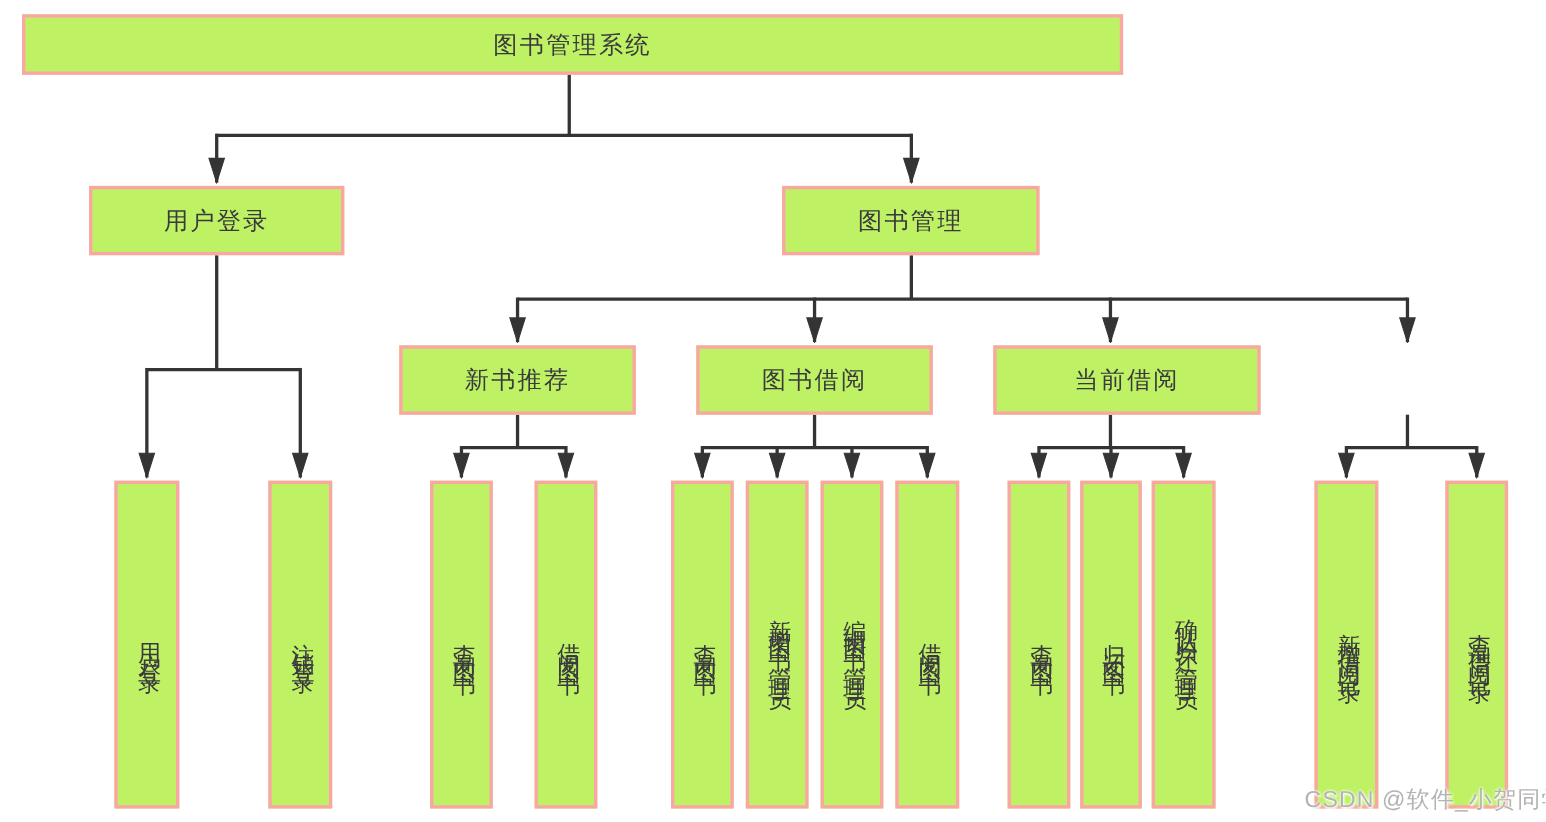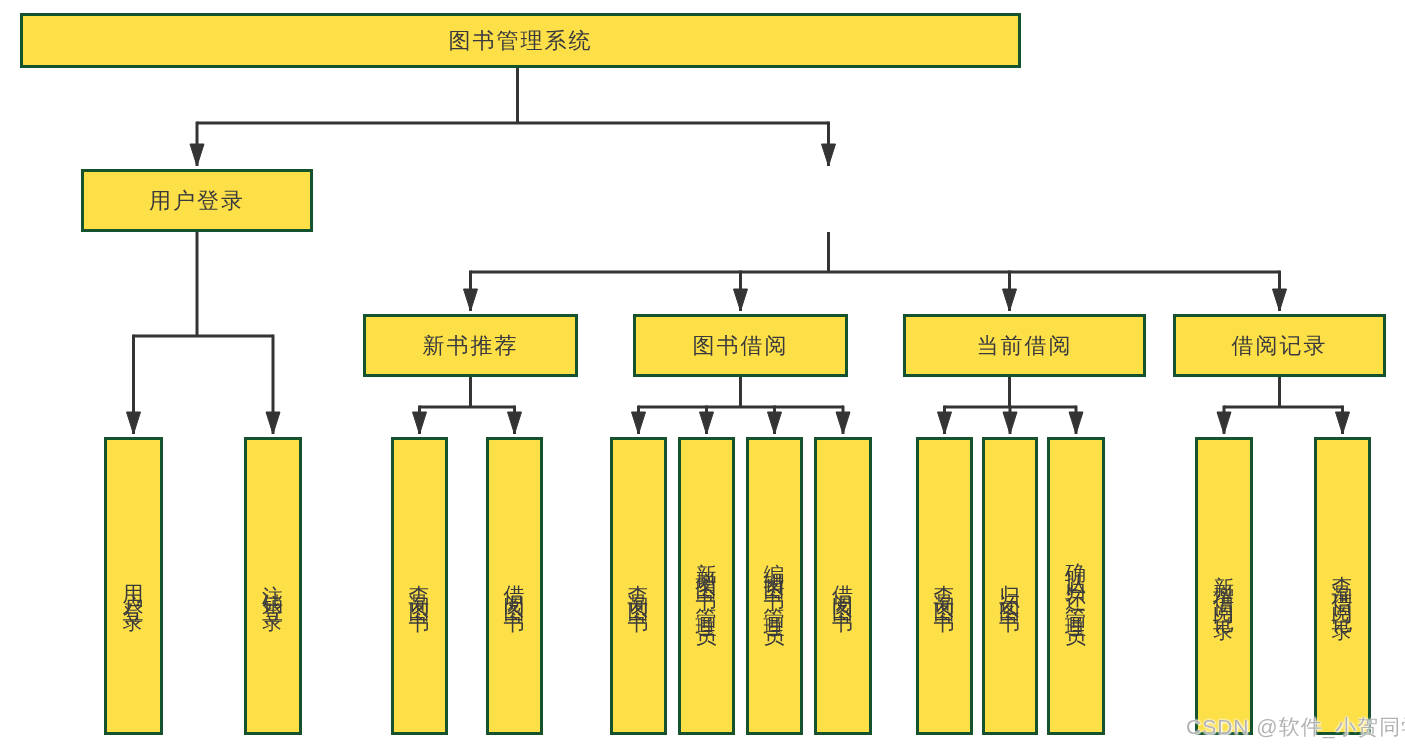--- a/index.html
+++ b/index.html
@@ -8,27 +8,28 @@
     width:1405px;height:747px;
     background:#ffffff;
     font-family:"Liberation Sans","DejaVu Sans",sans-serif;
     overflow:hidden;
   }
   .wires{position:absolute;left:0;top:0;z-index:0;}
   .wires line{stroke:#343434;stroke-width:3;}
   .node{
     position:absolute;
     box-sizing:border-box;
-    background:#fde047;
-    border:3px solid #14532d;
+    background:#bef264;
+    border:3px solid #fca5a5;
     display:flex;
     align-items:center;
     justify-content:center;
     color:#3a3a3e;
     z-index:1;
+    font-family:Liberation Mono, monospace;
   }
   .node.h{font-size:22px;letter-spacing:2px;white-space:nowrap;}
   .node.v{
     font-size:21px;
     letter-spacing:9px;
     writing-mode:vertical-rl;
     text-orientation:mixed;
     line-height:1;
   }
   .watermark{
@@ -105,25 +106,25 @@
       <line x1="1279.5" y1="377" x2="1279.5" y2="407"></line>
       <line x1="1224" y1="407" x2="1342.5" y2="407"></line>
       <line x1="1224" y1="405.5" x2="1224" y2="434" marker-end="url(#arw)"></line>
       <line x1="1342.5" y1="405.5" x2="1342.5" y2="434" marker-end="url(#arw)"></line>
     </g>
   </svg>
 
   <div class="node h" style="left:20px;top:13px;width:1001px;height:55px">图书管理系统</div>
 
   <div class="node h" style="left:81px;top:169px;width:232px;height:63px">用户登录</div>
+  <div class="node h" style="left:711px;top:169px;width:234px;height:63px">图书管理</div>
 
   <div class="node h" style="left:633px;top:314px;width:215px;height:63px">图书借阅</div>
   <div class="node h" style="left:363px;top:314px;width:215px;height:63px">新书推荐</div>
   <div class="node h" style="left:903px;top:314px;width:243px;height:63px">当前借阅</div>
-  <div class="node h" style="left:1173px;top:314px;width:213px;height:63px">借阅记录</div>
 
   <div class="node v" style="left:104px;top:437px;width:59px;height:298px">用户登录</div>
   <div class="node v" style="left:244px;top:437px;width:58px;height:298px">注销登录</div>
 
   <div class="node v" style="left:391px;top:437px;width:57px;height:298px">查询图书</div>
   <div class="node v" style="left:486px;top:437px;width:57px;height:298px">借阅图书</div>
 
   <div class="node v" style="left:610px;top:437px;width:57px;height:298px">查询图书</div>
   <div class="node v" style="left:678px;top:437px;width:57px;height:298px">新增图书（管理员）</div>
   <div class="node v" style="left:746px;top:437px;width:57px;height:298px">编辑图书（管理员）</div>

